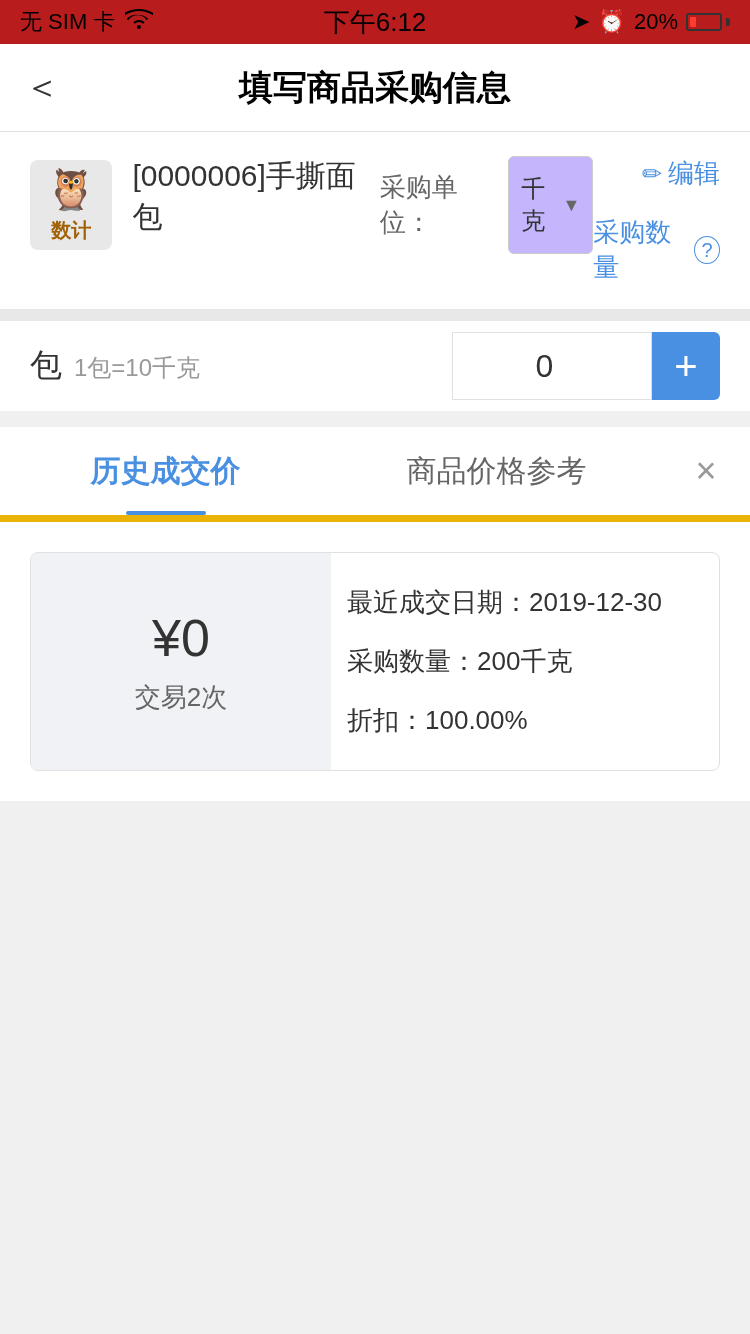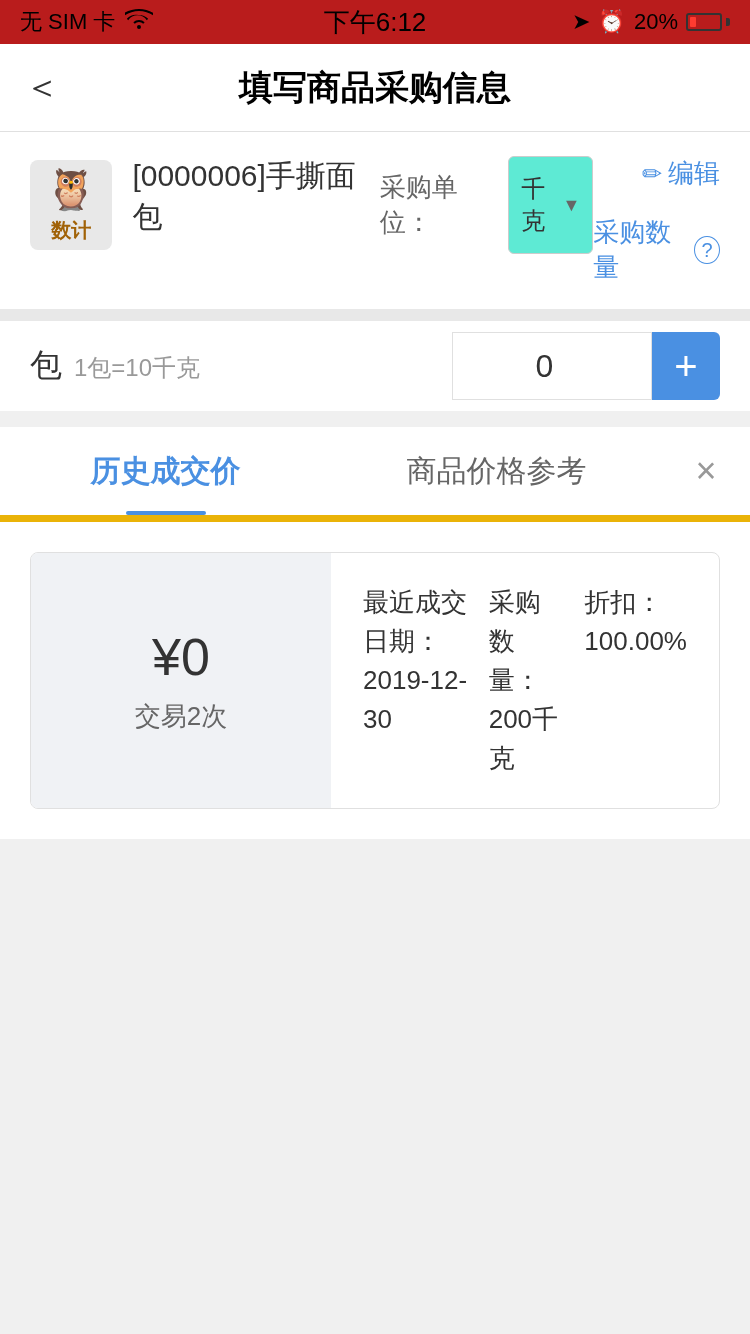--- a/index.html
+++ b/index.html
@@ -148,21 +148,21 @@
       gap: 12px;
       font-size: 26px;
       color: #666;
     }
     .unit-dropdown {
       border: 1px solid #ccc;
       border-radius: 6px;
       padding: 16px 12px;
       font-size: 24px;
       color: #333;
-      background: #5eead4;
+      background: #c4b5fd;
       display: flex;
       align-items: center;
     }
     .dropdown-arrow {
       font-size: 18px;
       color: #666;
     }
     .edit-btn {
       font-size: 26px;
       color: #4a90e2;
@@ -320,23 +320,23 @@
       font-size: 52px;
       font-weight: 500;
       color: #333;
     }
     .price-trade-count {
       font-size: 26px;
       color: #666;
     }
     .price-card-right {
       flex: 1;
-      padding: 30px 32px;
-      display: flex;
-      flex-direction: row;
+      padding: 30px 16px;
+      display: flex;
+      flex-direction: column;
       justify-content: center;
       gap: 20px;
     }
     .price-detail-row {
       font-size: 26px;
       color: #333;
       line-height: 1.5;
     }
 
     

